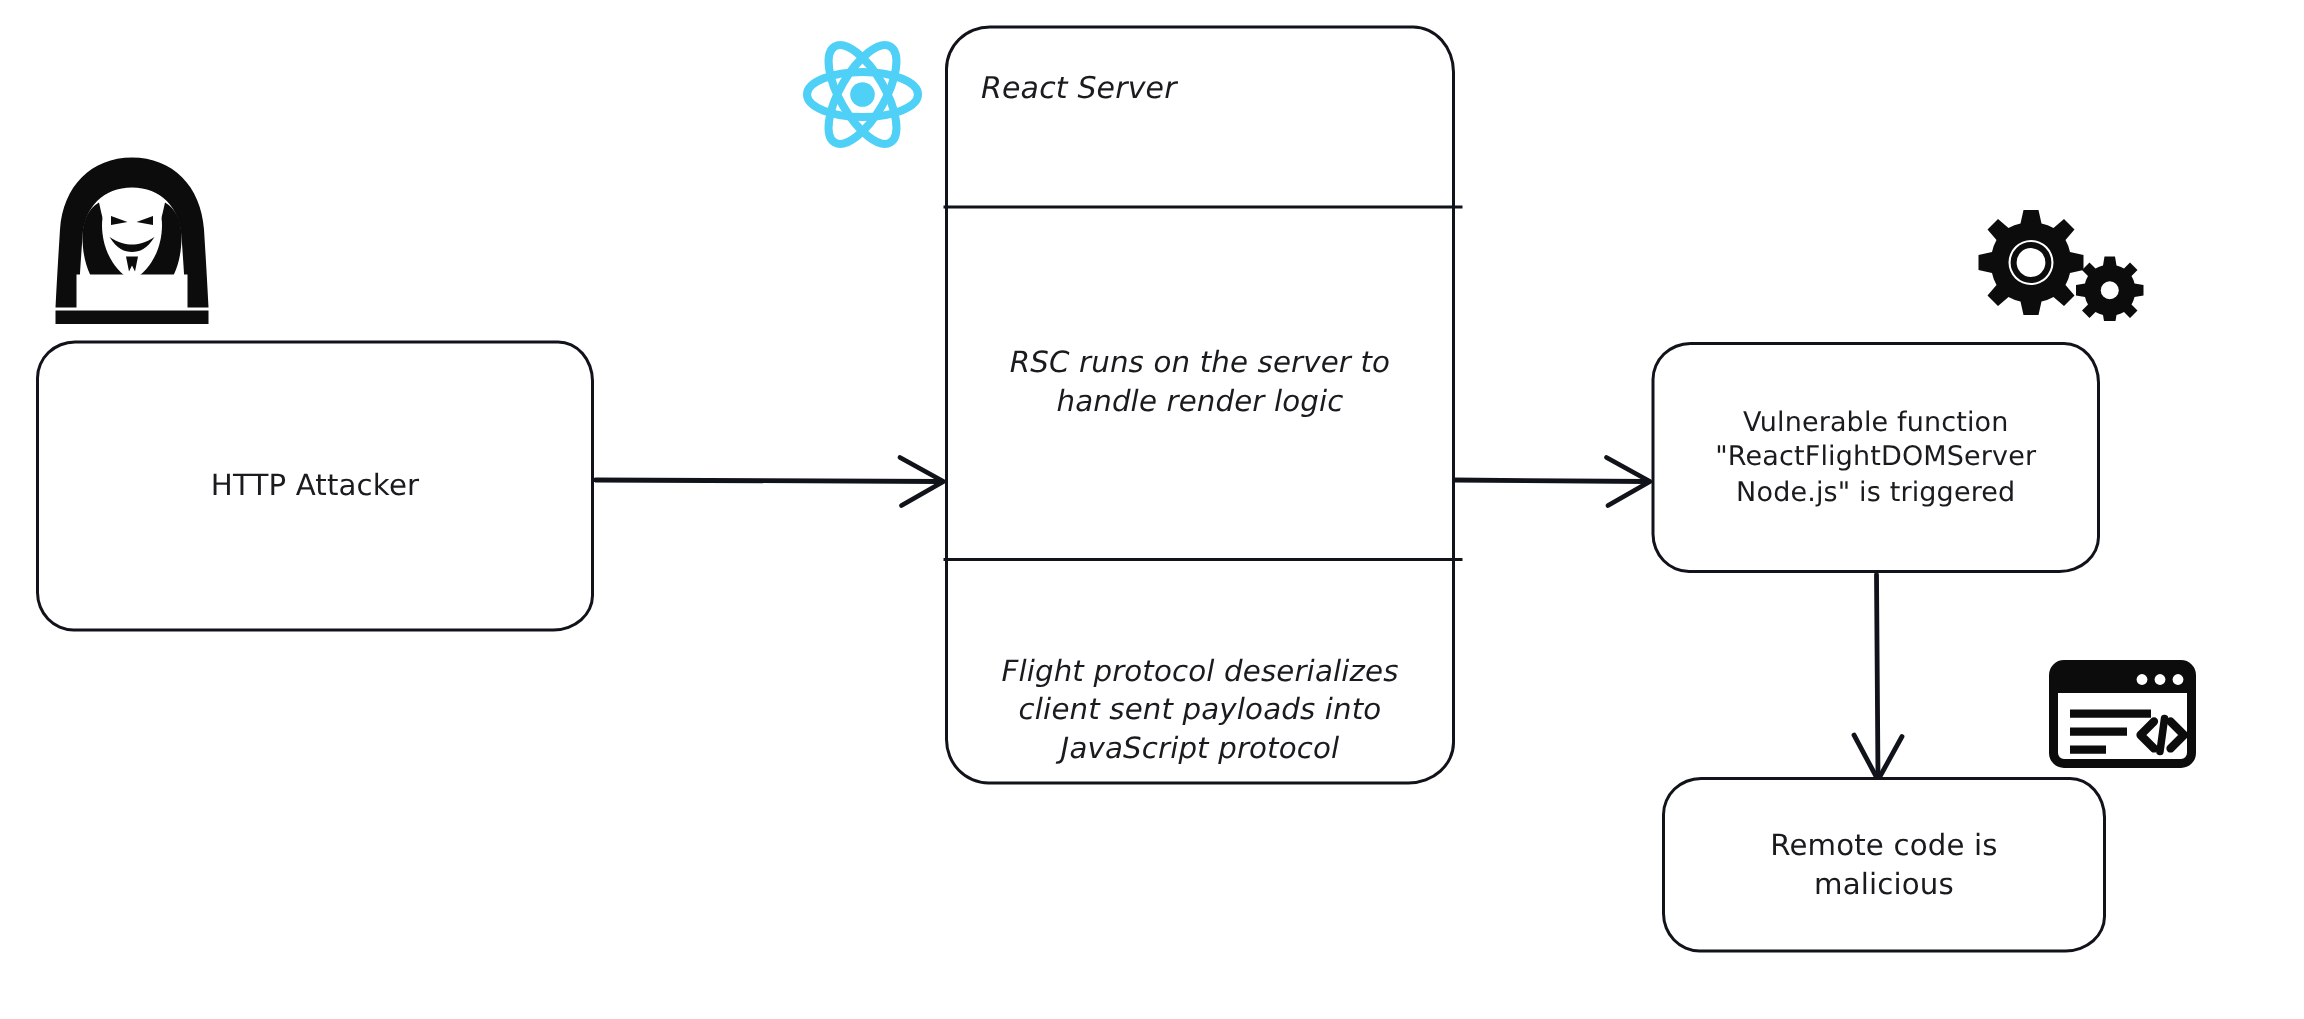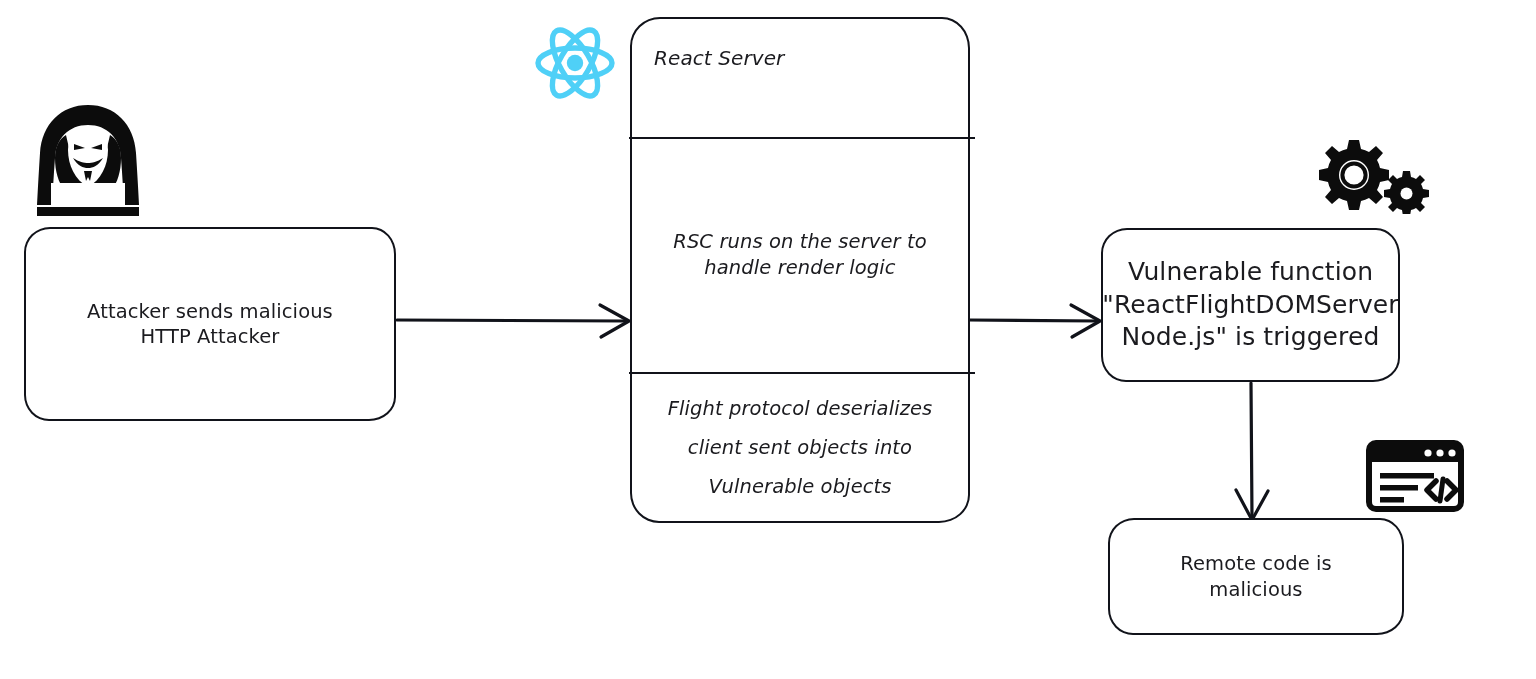--- a/index.html
+++ b/index.html
@@ -53,33 +53,33 @@
     box-sizing:border-box;
     font-style:italic;
   }
   #rs-head{
     height:118px;
     align-items:flex-start;justify-content:flex-start;
     padding:26px 0 0 22px;
     font-size:20px;
   }
   #rs-mid{height:235px;font-size:19.5px;padding:0 14px;}
-  #rs-bot{flex:1;font-size:19.5px;padding:0 12px 22px;justify-content:space-between;padding-top:24px;}
+  #rs-bot{flex:1;font-size:19.5px;padding:0 12px 10px;justify-content:flex-end;padding-top:24px;}
   .divider{
     position:absolute;left:-2.6px;height:0;
     width:346px;
     border-top:2.8px solid #11131a;
   }
   #div-1{top:118px;}
   #div-2{top:353px;}
 
   
   #node-vuln{
     left:1101px;top:228px;width:299px;height:154px;
-    font-size:25px;
+    font-size:18px;
   }
   
   #node-rce{
     left:1108px;top:518px;width:296px;height:117px;
     font-size:19.5px;
   }
 
   
   .icon-abs{position:absolute;}
   #icon-hacker{left:18px;top:103px;width:140px;height:115px;}
@@ -107,40 +107,39 @@
     <path class="stroke" stroke-width="3.2" d="M1071,305 L1100,321 L1072,337"></path>
   </g>
 
   <g>
     <path class="stroke" stroke-width="3.2" d="M1251,383 L1252,518"></path>
     <path class="stroke" stroke-width="3.2" d="M1236,490 L1252,520 L1268,491"></path>
   </g>
 </svg>
 
 <div class="node sketchy" id="node-attacker">
-  <span class="line">Attacker sends malicious</span>
   <span class="line">HTTP Attacker</span>
 </div>
 
 <div class="node" id="node-react-server">
   <div class="rs-section" id="rs-head">
     <span class="line">React Server</span>
   </div>
   <div class="divider" id="div-1"></div>
 
   <div class="rs-section" id="rs-mid">
     <span class="line">RSC runs on the server to</span>
     <span class="line">handle render logic</span>
   </div>
   <div class="divider" id="div-2"></div>
 
   <div class="rs-section" id="rs-bot">
     <span class="line">Flight protocol deserializes</span>
-    <span class="line">client sent objects into</span>
-    <span class="line">Vulnerable objects</span>
+    <span class="line">client sent payloads into</span>
+    <span class="line">JavaScript protocol</span>
   </div>
 </div>
 
 <div class="node sketchy" id="node-vuln">
   <span class="line">Vulnerable function</span>
   <span class="line">"ReactFlightDOMServer</span>
   <span class="line">Node.js" is triggered</span>
 </div>
 
 <div class="node sketchy" id="node-rce">

